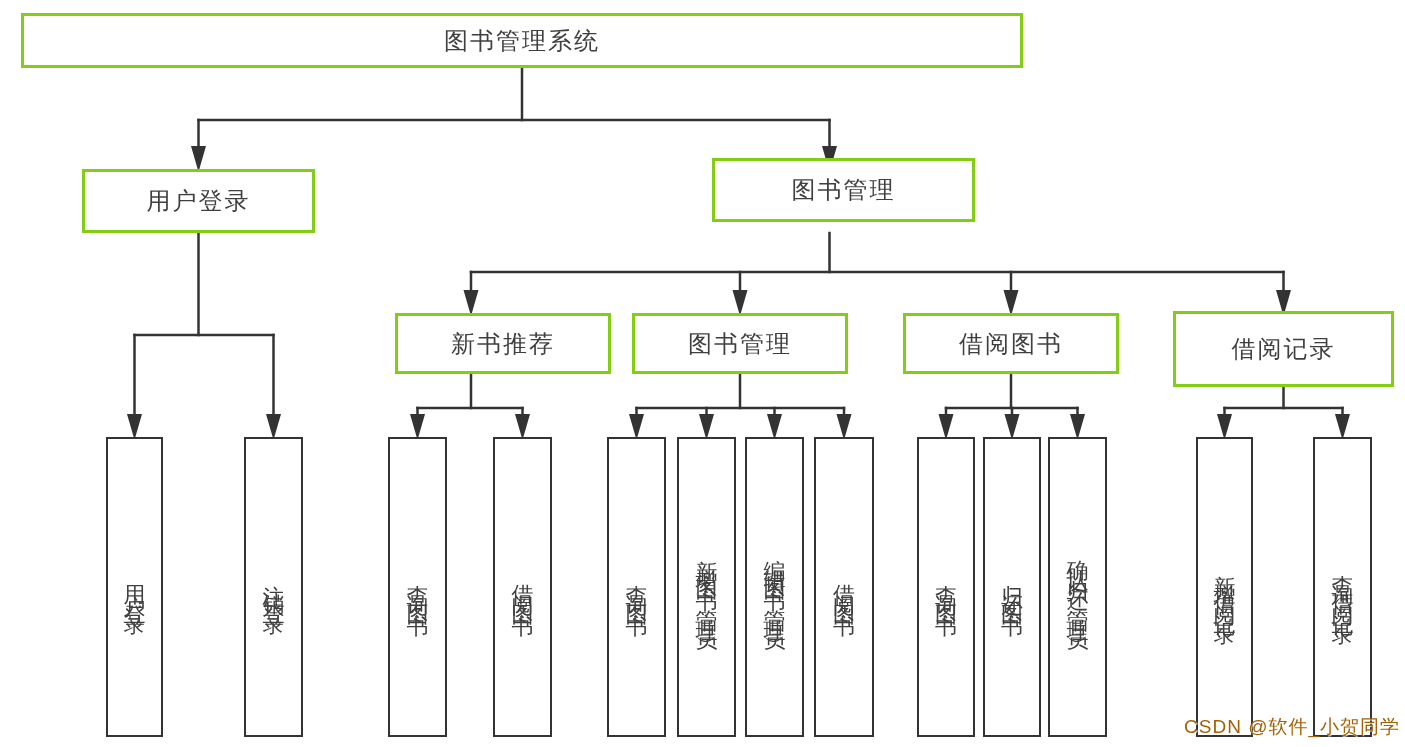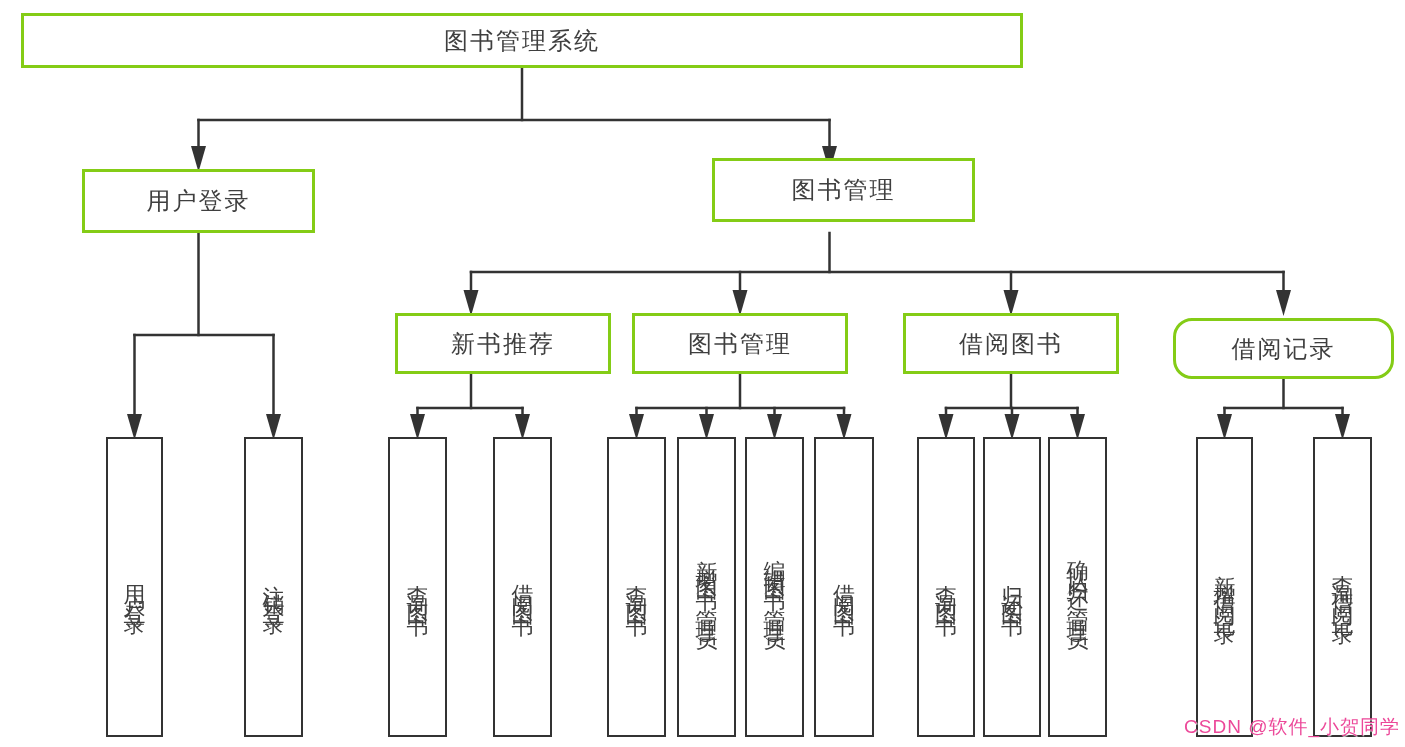--- a/index.html
+++ b/index.html
@@ -39,21 +39,21 @@
     font-size: 22px;
     letter-spacing: 10px;
     white-space: nowrap;
   }
   .watermark {
     position: absolute;
     right: 5px;
     bottom: 7px;
     font-size: 19px;
     letter-spacing: 1px;
-    color: #ec4899;
+    color: #a16207;
     text-shadow: 1px 1px 1px rgba(255,255,255,0.85);
     z-index: 5;
   }
 </style>
 </head>
 <body>
 
 <div class="canvas" id="canvas">
   <svg class="connectors" id="connectors" viewBox="0 0 1405 747">
       <line x1="522" y1="68" x2="522" y2="120" stroke="#333333" stroke-width="2.5" stroke-linecap="square"></line>
@@ -121,21 +121,21 @@
     </div>
     <div class="node h" style="left: 363px; top: 313px; width: 216px; height: 61px; margin-left: 32px;">
       <span>新书推荐</span>
     </div>
     <div class="node h" style="left: 632px; top: 313px; width: 216px; height: 61px;">
       <span>图书管理</span>
     </div>
     <div class="node h" style="left: 903px; top: 313px; width: 216px; height: 61px;">
       <span>借阅图书</span>
     </div>
-    <div class="node h" style="left: 1173px; top: 318px; width: 221px; height: 61px; border-radius: 19px;">
+    <div class="node h" style="left: 1173px; top: 311px; width: 221px; height: 76px;">
       <span>借阅记录</span>
     </div>
     <div class="node v" style="left: 106px; top: 437px; width: 57px; height: 300px;">
       <span>用户登录</span>
     </div>
     <div class="node v" style="left: 244px; top: 437px; width: 59px; height: 300px;">
       <span>注销登录</span>
     </div>
     <div class="node v" style="left: 388px; top: 437px; width: 59px; height: 300px;">
       <span>查询图书</span>

